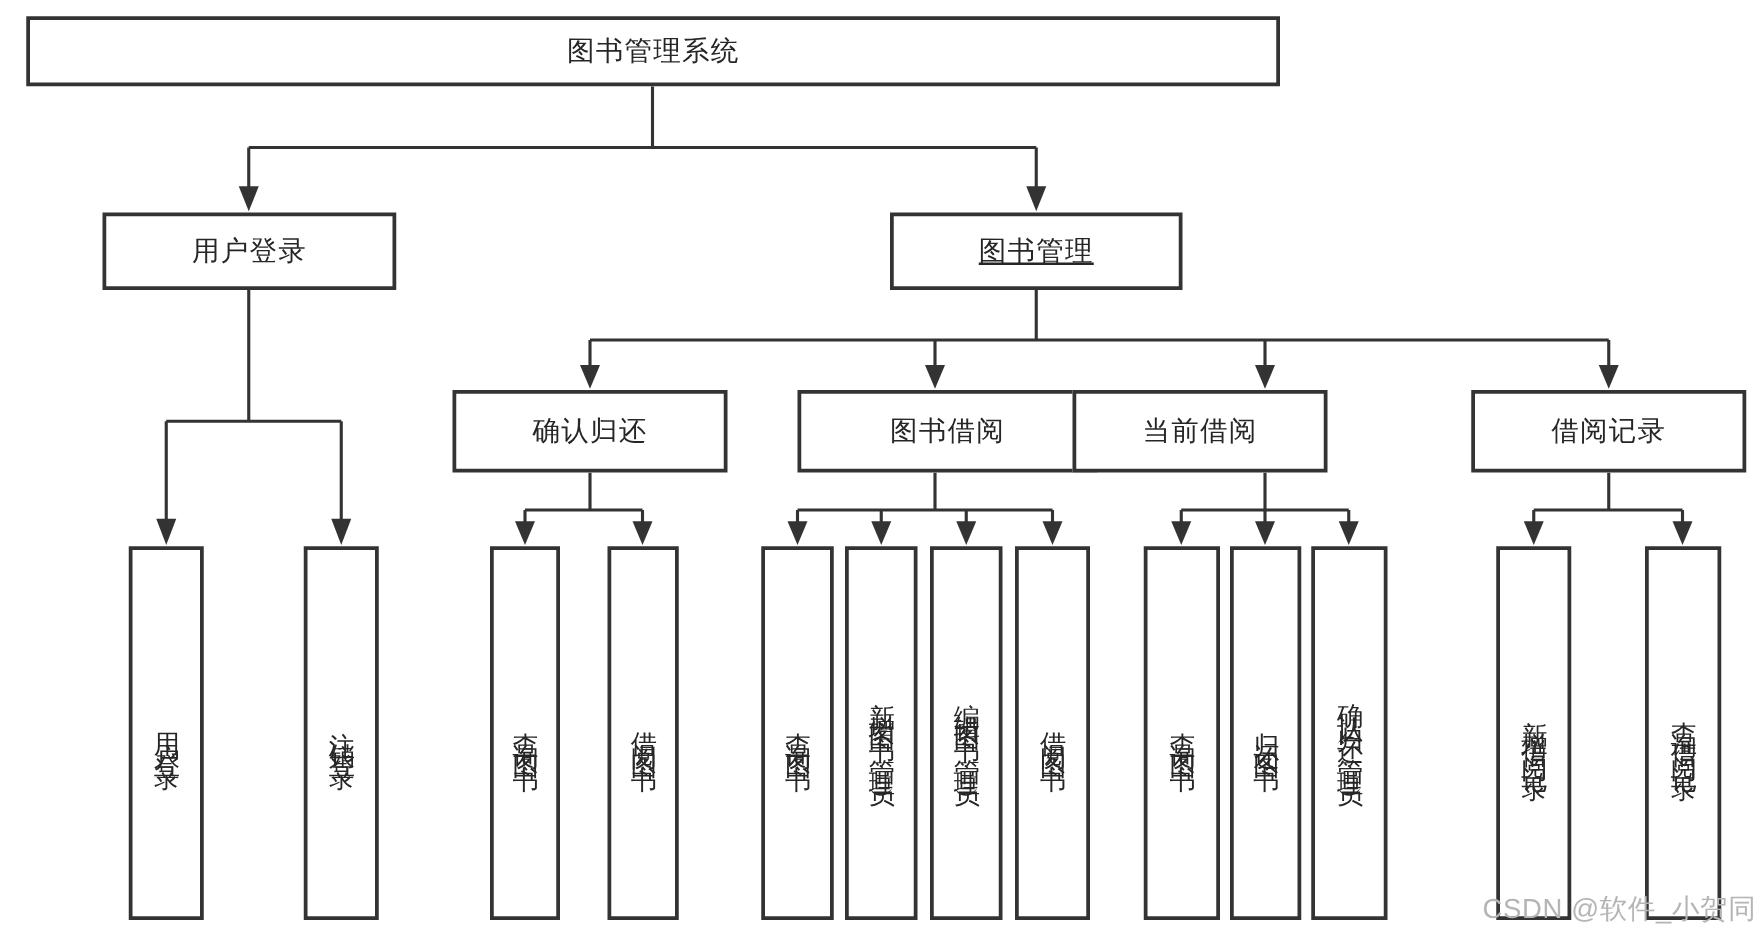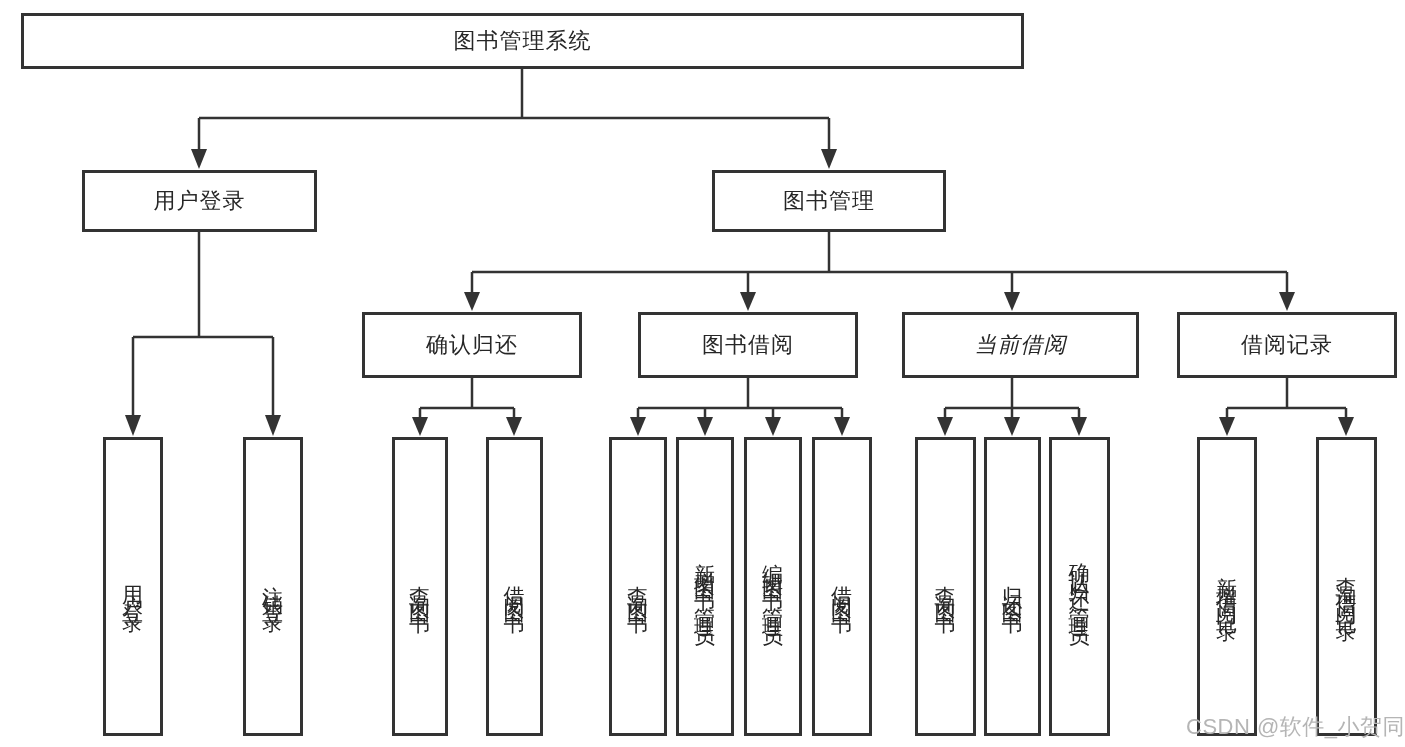--- a/index.html
+++ b/index.html
@@ -116,31 +116,31 @@
     </g>
   </svg>
 
   <div class="box h" style="left:21px;top:13px;width:1003px;height:56px;">
     <span>图书管理系统</span>
   </div>
 
   <div class="box h" style="left:82px;top:170px;width:235px;height:62px;">
     <span>用户登录</span>
   </div>
-  <div class="box h" style="left:712px;top:170px;width:234px;height:62px;">
+  <div class="box h" style="left:712px;top:170px;width:234px;height:62px;text-decoration:underline;">
     <span>图书管理</span>
   </div>
 
   <div class="box h" style="left:362px;top:312px;width:220px;height:66px;">
     <span>确认归还</span>
   </div>
-  <div class="box h" style="left:638px;top:312px;width:220px;height:66px;">
+  <div class="box h" style="left:638px;top:312px;width:240px;height:66px;">
     <span>图书借阅</span>
   </div>
-  <div class="box h" style="left:902px;top:312px;width:237px;height:66px;font-style:italic;">
+  <div class="box h" style="left:858px;top:312px;width:204px;height:66px;">
     <span>当前借阅</span>
   </div>
   <div class="box h" style="left:1177px;top:312px;width:220px;height:66px;">
     <span>借阅记录</span>
   </div>
 
   <div class="box v" style="left:103px;top:437px;width:60px;height:299px;">
     <span>用户登录</span>
   </div>
   <div class="box v" style="left:243px;top:437px;width:60px;height:299px;">

